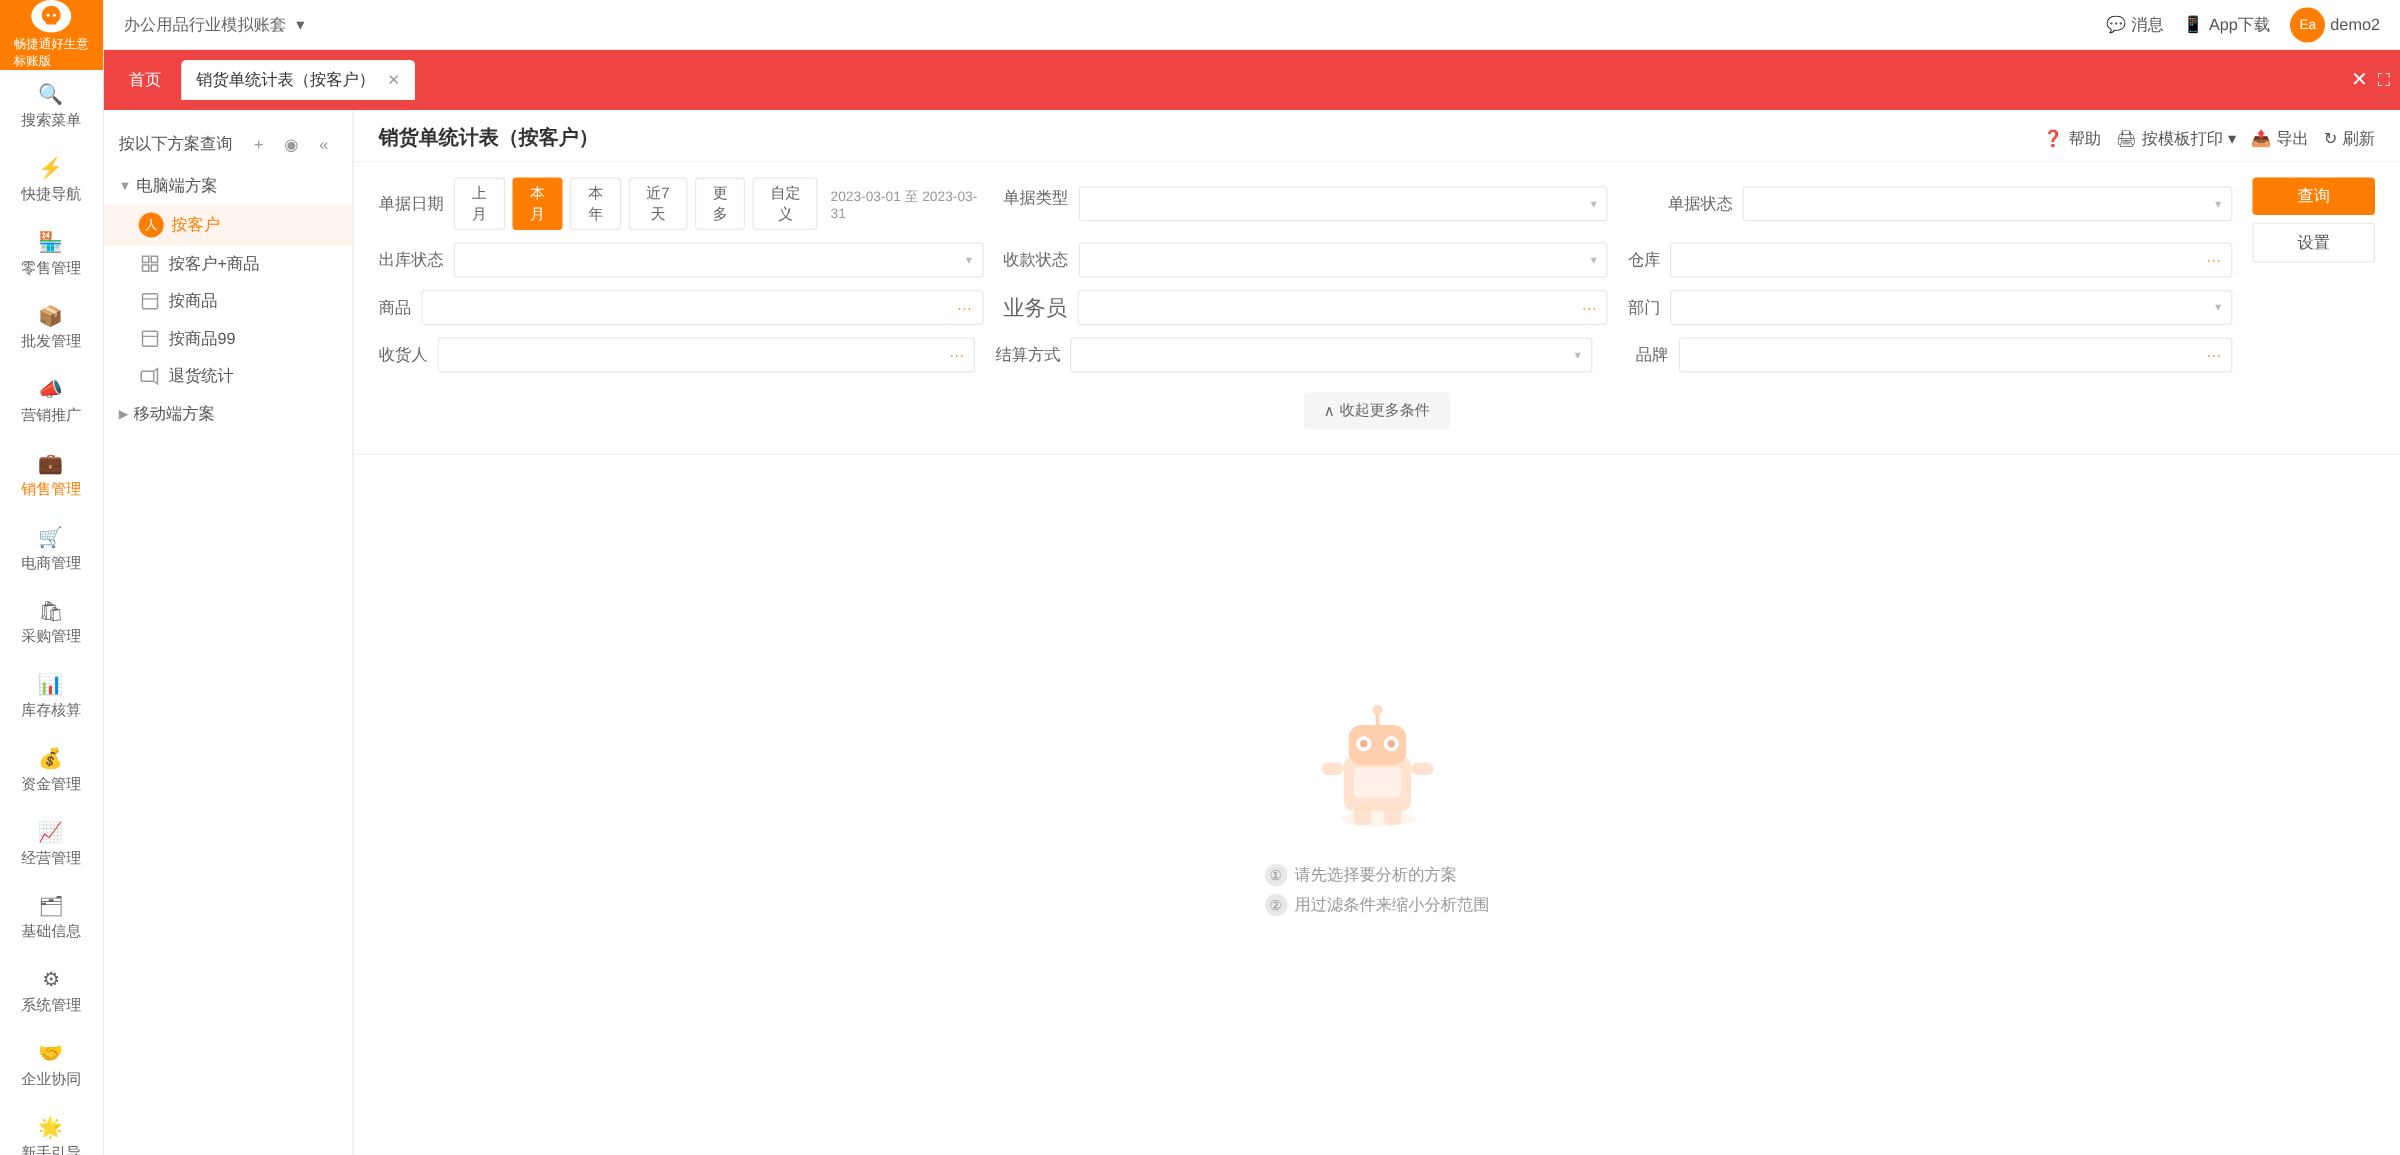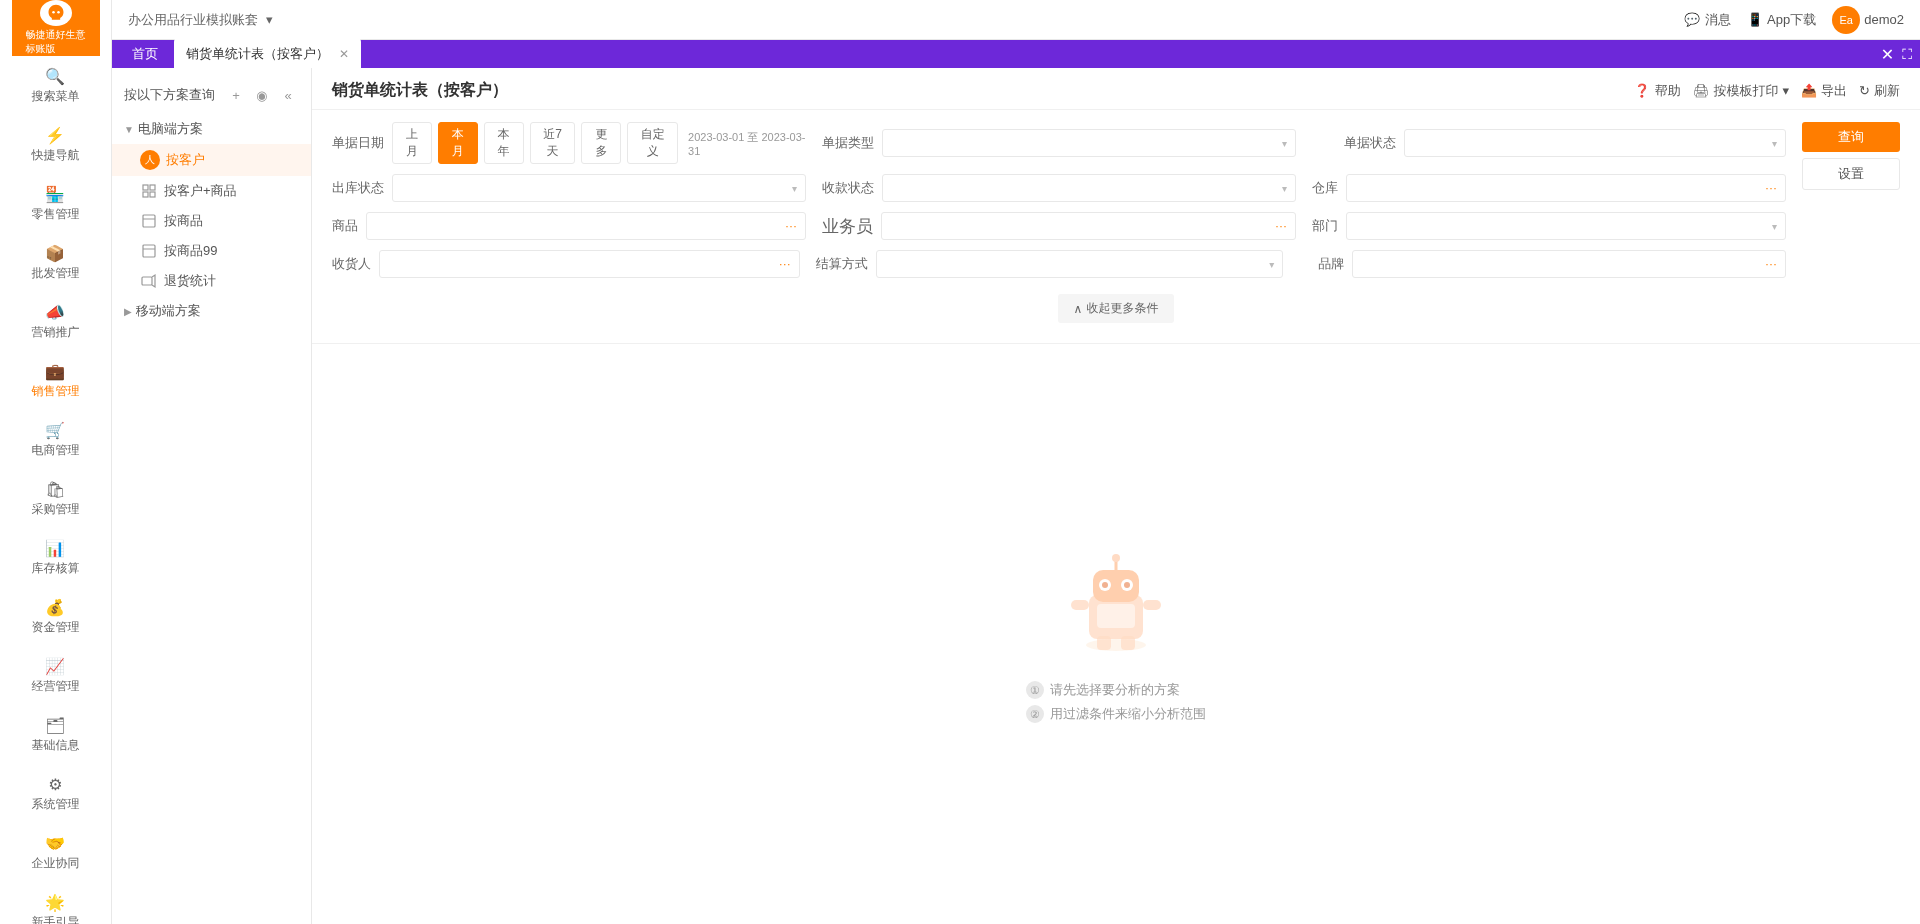--- a/index.html
+++ b/index.html
@@ -1,19 +1,19 @@
 <!DOCTYPE html>
 <html><head>
   <meta charset="utf-8">
   <style>
     * { box-sizing: border-box; margin: 0; padding: 0; }
     body { font-family: 'Microsoft YaHei', Arial, sans-serif; font-size: 13px; background: #f5f5f5; color: #333; height: 924px; overflow: hidden; display: flex; }
 
     
-    .sidebar { width: 112px; background: #fff; display: flex; flex-direction: column; align-items: center; border-right: 1px solid #e8e8e8; height: 924px; overflow-y: auto; flex-shrink: 0; }
+    .sidebar { width: 83px; background: #fff; display: flex; flex-direction: column; align-items: center; border-right: 1px solid #e8e8e8; height: 924px; overflow-y: auto; flex-shrink: 0; }
     .sidebar-logo { width: 88px; height: 56px; background: #ff7d00; display: flex; flex-direction: column; align-items: center; justify-content: center; flex-shrink: 0; }
     .sidebar-logo-icon { width: 32px; height: 32px; background: #fff; border-radius: 50%; display: flex; align-items: center; justify-content: center; margin-bottom: 2px; }
     .sidebar-logo-icon svg { width: 20px; height: 20px; }
     .sidebar-logo-text { color: #fff; font-size: 10px; }
 
     .sidebar-item { width: 88px; padding: 10px 4px; display: flex; flex-direction: column; align-items: center; cursor: pointer; font-size: 12px; color: #666; border-bottom: none; }
     .sidebar-item.active { color: #ff7d00; }
     .sidebar-item-label { margin-top: 2px; text-align: center; }
     .sidebar-icon { width: 20px; height: 20px; display: flex; align-items: center; justify-content: center; font-size: 16px; }
 
@@ -21,21 +21,21 @@
     .main-area { flex: 1; display: flex; flex-direction: column; height: 924px; overflow: hidden; }
 
     
     .top-header { height: 40px; background: #fff; border-bottom: 1px solid #e8e8e8; display: flex; align-items: center; justify-content: space-between; padding: 0 16px; flex-shrink: 0; }
     .top-header-left { display: flex; align-items: center; gap: 8px; color: #666; font-size: 13px; }
     .top-header-right { display: flex; align-items: center; gap: 16px; font-size: 13px; color: #555; }
     .top-header-right-item { display: flex; align-items: center; gap: 4px; cursor: pointer; }
     .avatar { width: 28px; height: 28px; border-radius: 50%; background: #ff7d00; display: flex; align-items: center; justify-content: center; color: #fff; font-size: 11px; }
 
     
-    .tab-bar { height: 28px; background: #6d28d9; display: flex; align-items: center; padding: 0 8px; gap: 4px; flex-shrink: 0; }
+    .tab-bar { height: 48px; background: #ef4444; display: flex; align-items: center; padding: 0 8px; gap: 4px; flex-shrink: 0; }
     .tab-item { height: 32px; padding: 0 12px; display: flex; align-items: center; gap: 6px; border-radius: 4px 4px 0 0; font-size: 13px; cursor: pointer; color: #fff; background: rgba(255,255,255,0.15); }
     .tab-item.active { background: #fff; color: #333; border-radius: 4px 4px 0 0; }
     .tab-home { background: transparent; }
     .tab-close { font-size: 12px; color: #999; cursor: pointer; margin-left: 4px; }
 
     
     .content-area { flex: 1; display: flex; overflow: hidden; background: #fff; }
 
     
     .scheme-panel { width: 200px; border-right: 1px solid #e8e8e8; background: #fff; flex-shrink: 0; overflow-y: auto; padding: 8px 0; }
@@ -312,21 +312,21 @@
                 <div class="date-filter">
                   <button class="date-btn">上月</button>
                   <button class="date-btn active">本月</button>
                   <button class="date-btn">本年</button>
                   <button class="date-btn">近7天</button>
                   <button class="date-btn">更多</button>
                   <button class="date-btn">自定义</button>
                   <span style="font-size:11px;color:#999;margin-left:4px;">2023-03-01 至 2023-03-31</span>
                 </div>
               </div>
-              <div style="display:flex;align-items:center;gap:8px;flex:1;">
+              <div style="display:flex;gap:8px;flex:1;">
                 <span style="font-size:13px;color:#666;white-space:nowrap;">单据类型</span>
                 <div class="filter-input-box">
                   <span></span>
                   <span class="chevron-down">▾</span>
                 </div>
               </div>
               <div style="display:flex;align-items:center;gap:8px;flex:1;">
                 <span style="font-size:13px;color:#666;white-space:nowrap;margin-left:32px;">单据状态</span>
                 <div class="filter-input-box">
                   <span></span>

